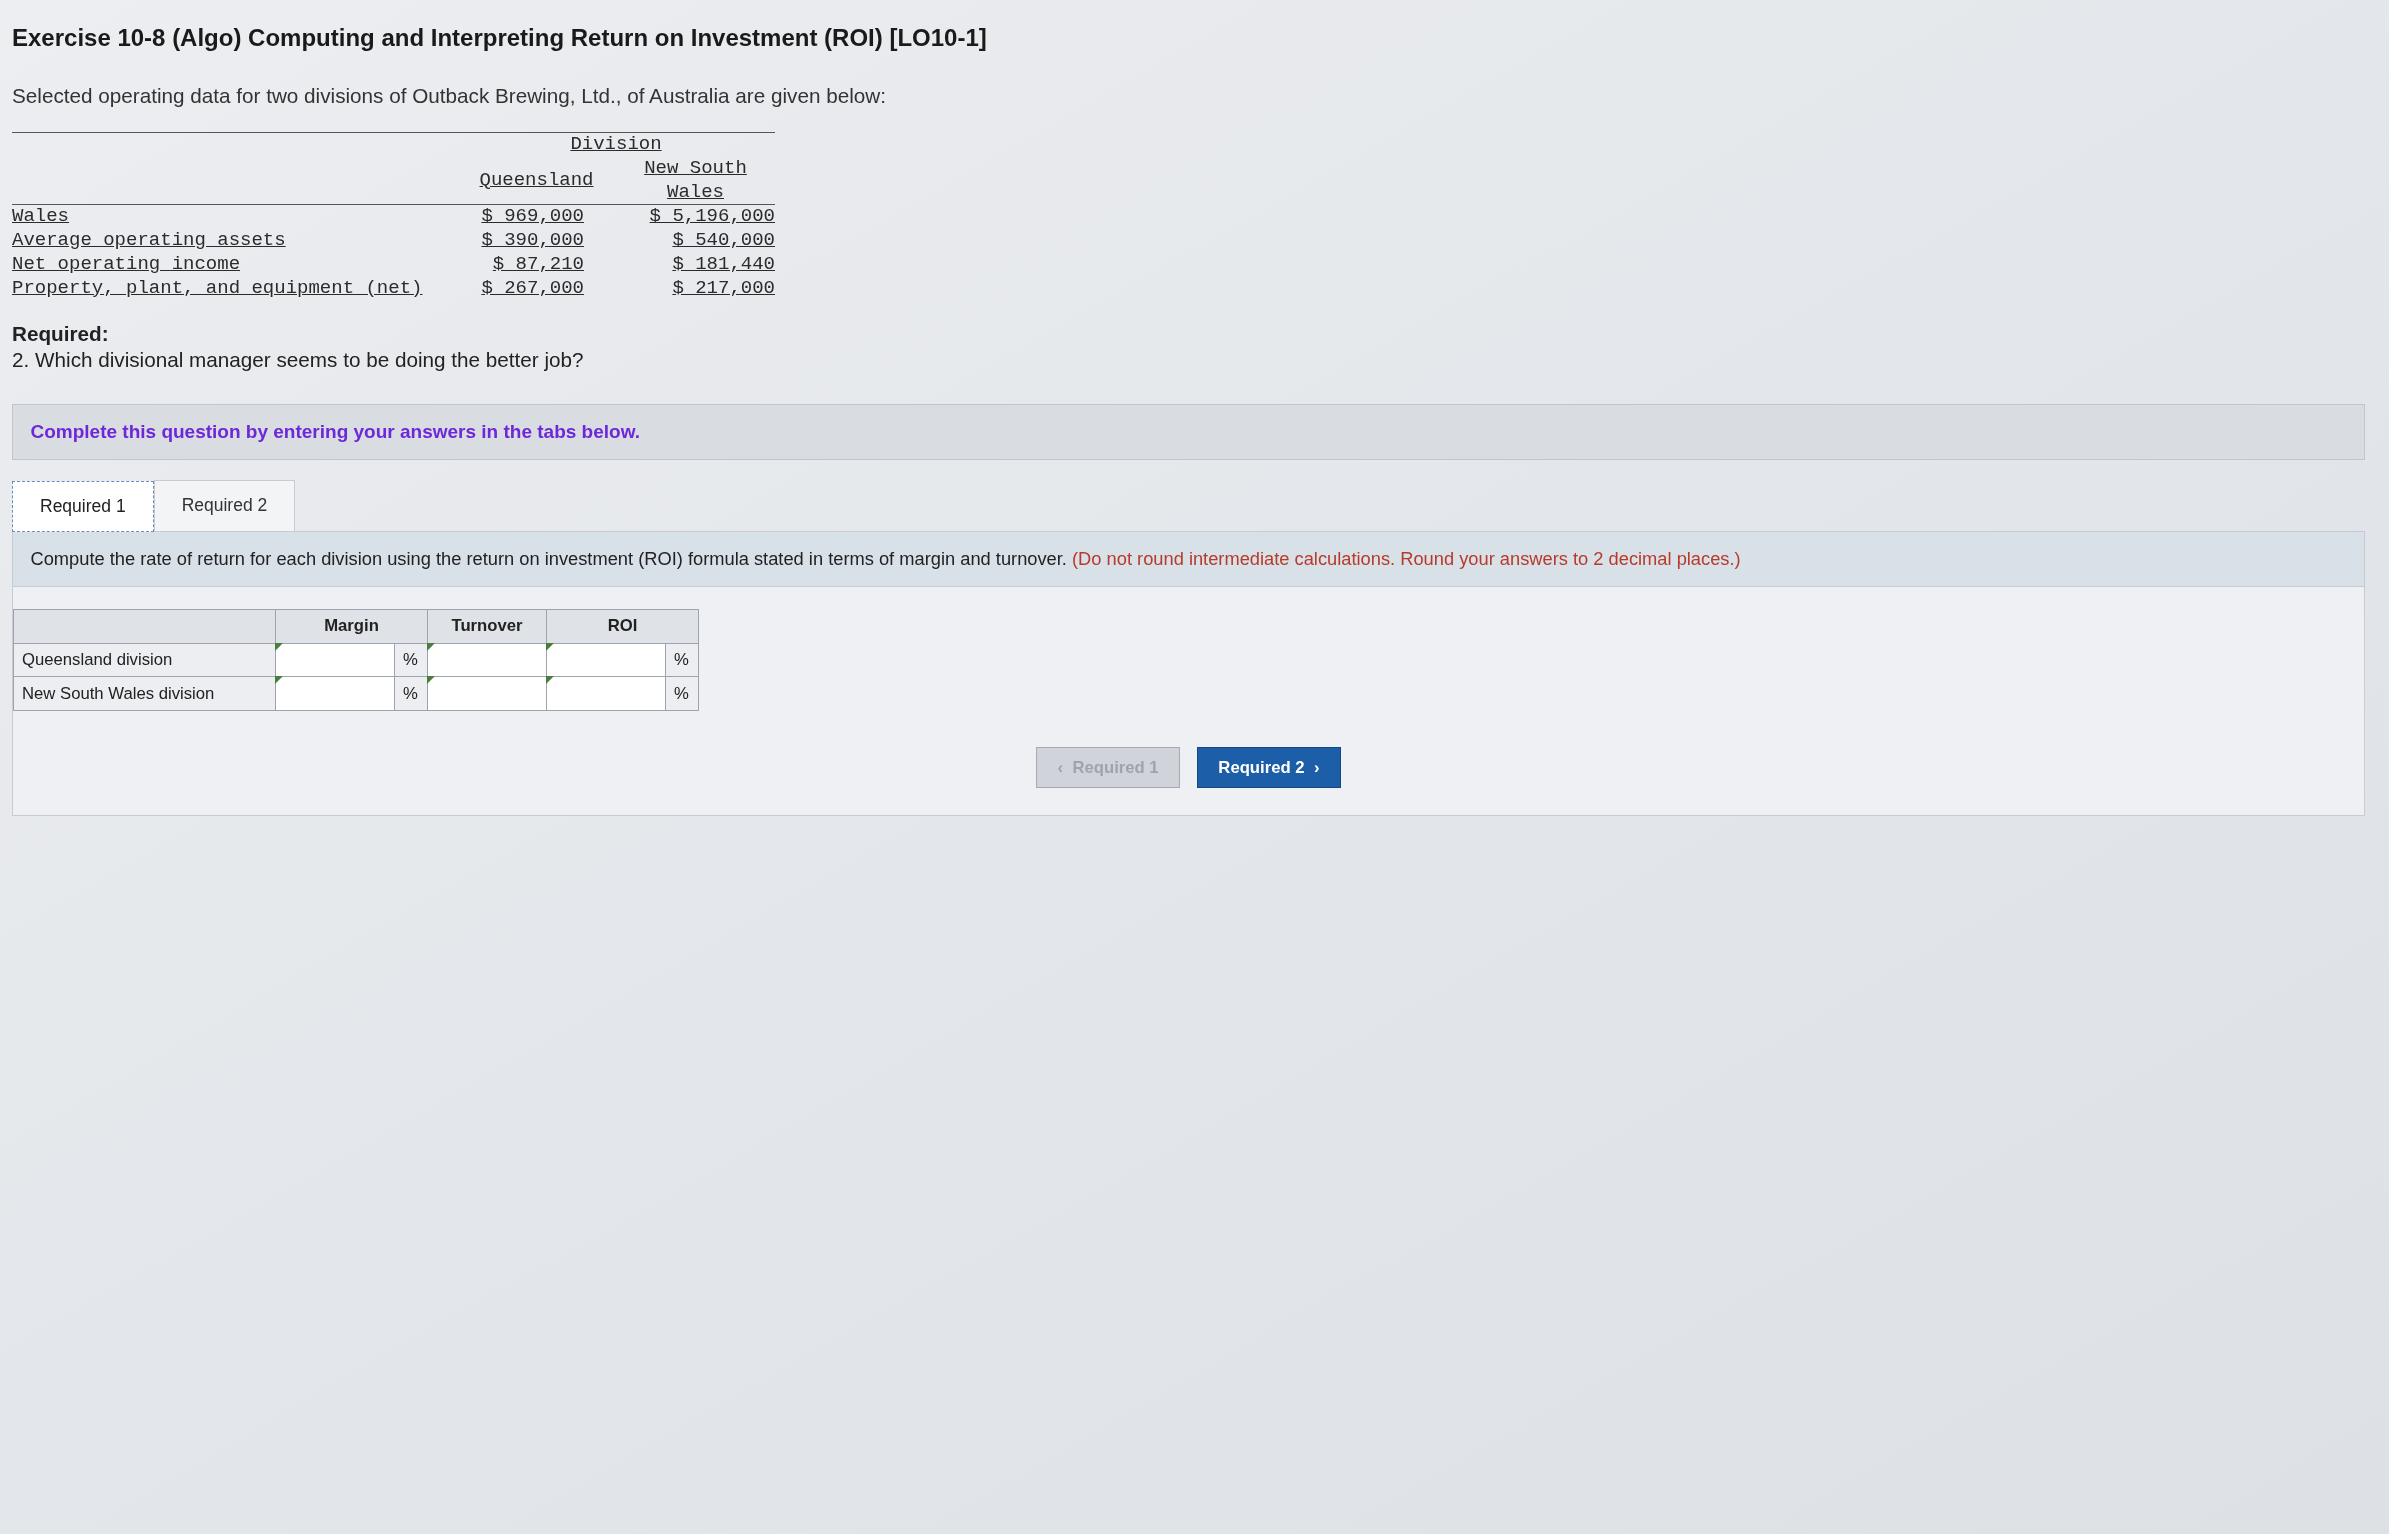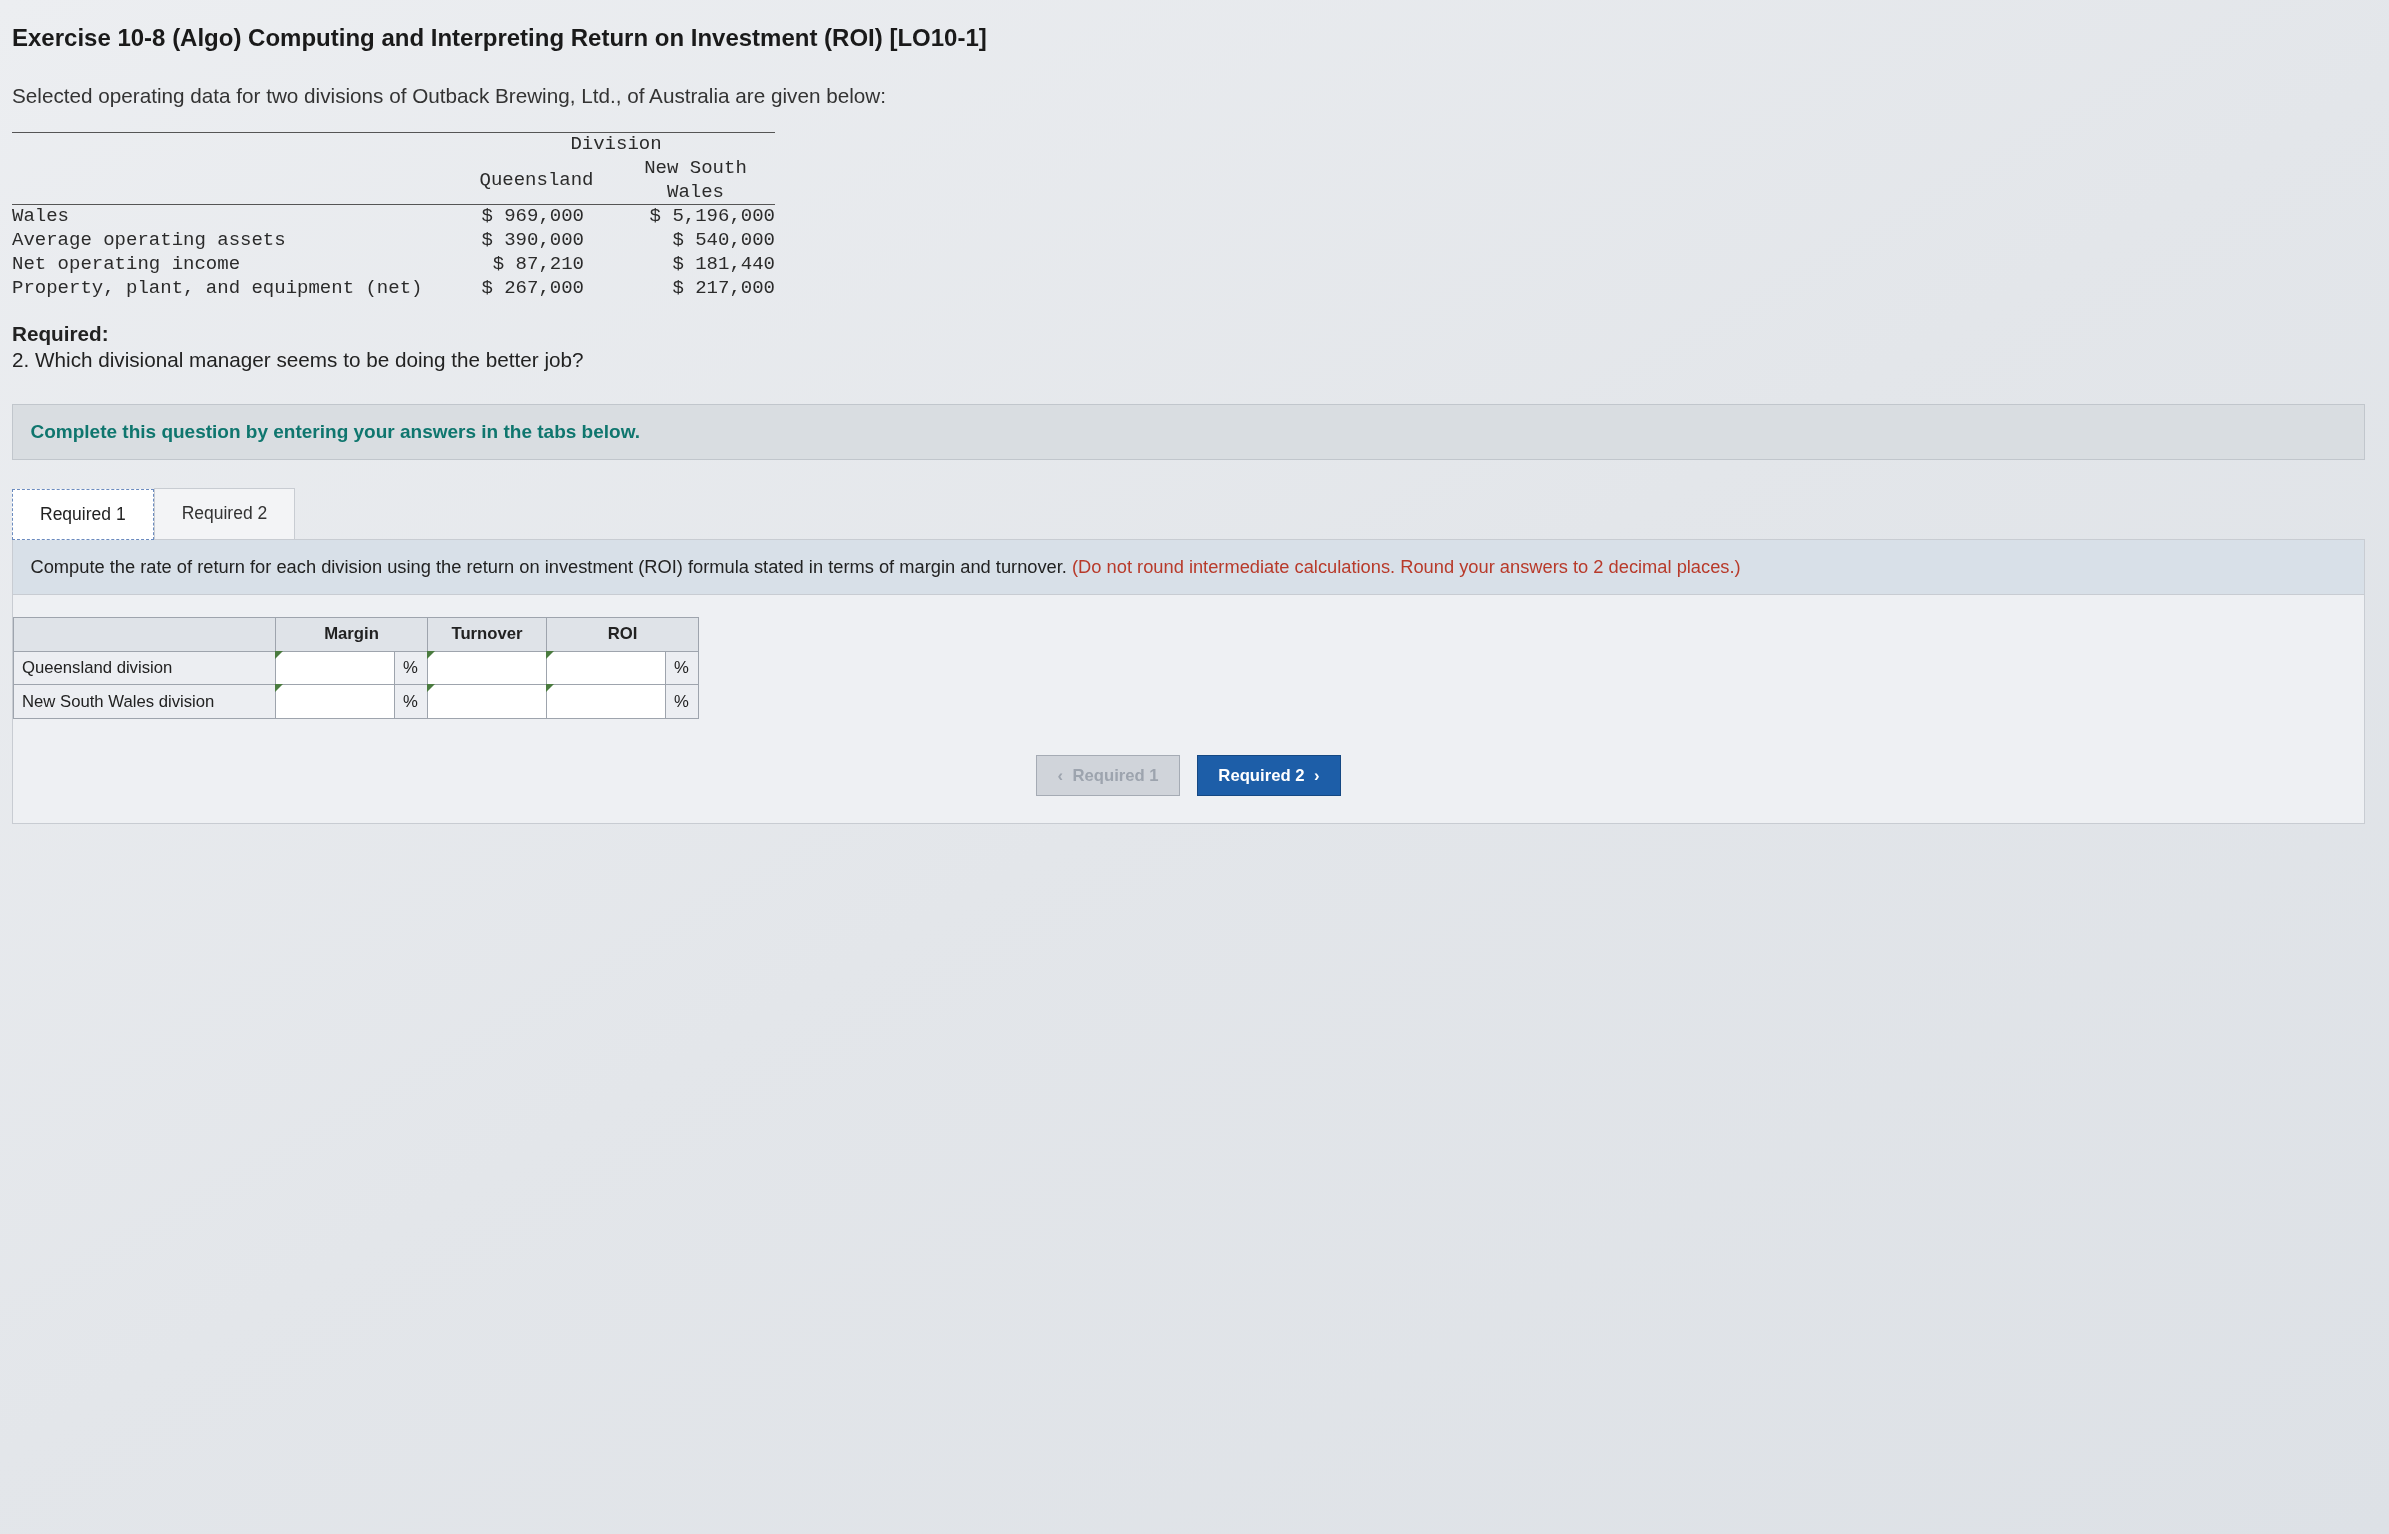--- a/index.html
+++ b/index.html
@@ -27,37 +27,37 @@
     margin: 0 0 24px 0;
   }
   .data-block {
     font-family: "Courier New", Courier, monospace;
     font-size: 19px;
     line-height: 1.25;
     border-collapse: collapse;
     color: #2b2b2b;
     margin-bottom: 22px;
   }
-  .data-block td { padding: 0; white-space: pre; }
+  .data-block td { padding: 0; white-space: pre; text-decoration: underline; }
   .data-block .topline td { border-top: 1.6px solid #555; }
   .data-block .botline td { border-bottom: 1.6px solid #555; }
   .data-block .spanhdr { text-align: center; }
   .data-block .col-label { width: 445px; }
   .data-block .col-q { width: 159px; text-align: right; padding-right: 32px;}
   .data-block .col-n { width: 159px; text-align: right; }
   .req-heading { font-weight: bold; font-size: 20.7px; margin: 0; }
   .req-text { font-size: 20.7px; margin: 1.6px 0; color: #222; }
   .instruction-box {
     background: #d9dde1;
     border: 0.8px solid #c1c6cc;
     padding: 16px 17.5px;
     font-size: 19px;
     font-weight: bold;
-    color: #0f766e;
-    margin: 32px 0 28px 0;
+    color: #6d28d9;
+    margin: 32px 0 20px 0;
   }
   .tabs {
     display: flex;
     gap: 0;
     margin-bottom: 0;
   }
   .tab {
     padding: 14.3px 27px;
     font-size: 17.5px;
     background: #f3f4f6;

